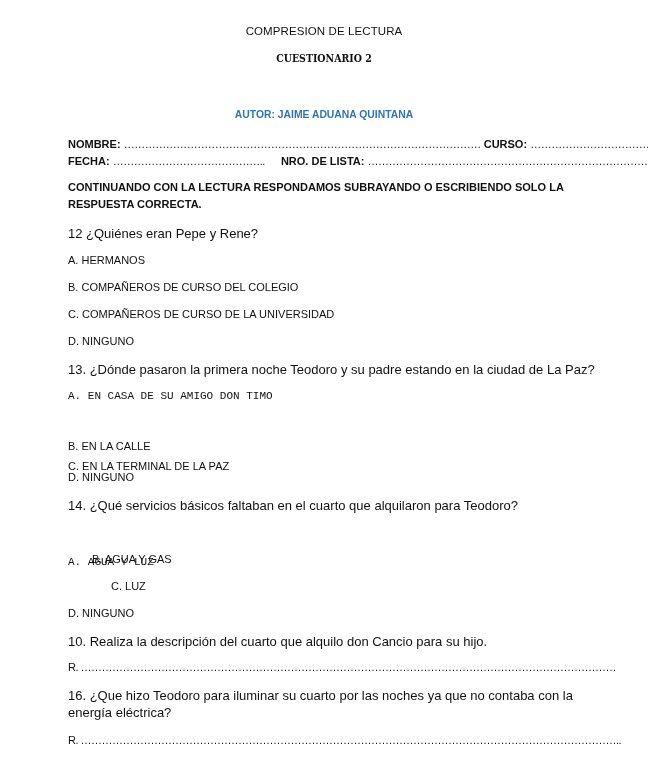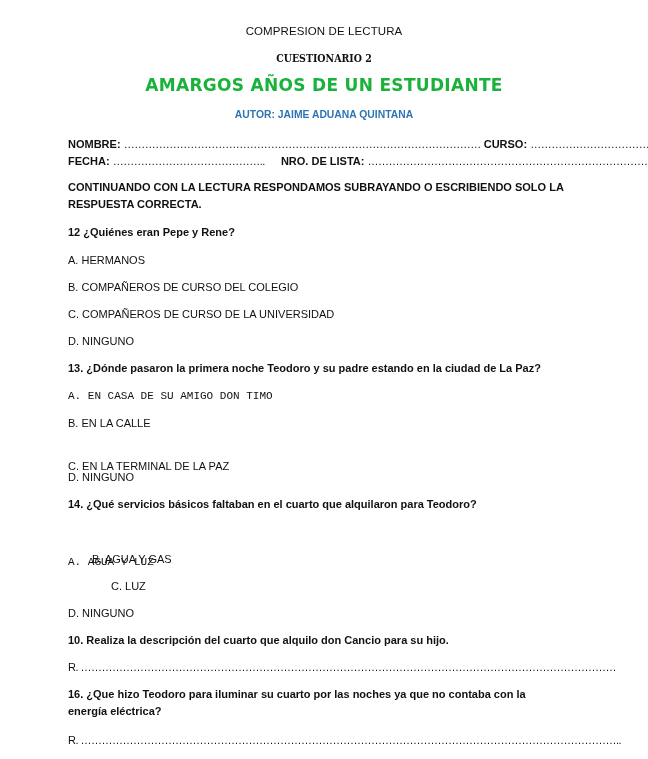--- a/index.html
+++ b/index.html
@@ -62,35 +62,34 @@
       position: absolute;
       left: 68px;
       white-space: nowrap;
       font-size: 11px;
     }
     .bold { font-weight: bold; }
     .dots {
       letter-spacing: -0.5px;
     }
     .q {
-      font-weight: bold;
-      font-size: 11px;
+      font-weight: normal;
+      font-size: 13px;
     }
     .opt {
       font-size: 11px;
     }
   </style>
 </head>
 <body>
 
 <div class="page">
 
   <div class="center t1">COMPRESION DE LECTURA</div>
   <div class="center t2">CUESTIONARIO 2</div>
-  <div class="center t3">AMARGOS AÑOS DE UN ESTUDIANTE</div>
   <div class="center t4">AUTOR: JAIME ADUANA QUINTANA</div>
 
   <div class="line" style="top:138px;">
     <span class="bold">NOMBRE:</span>
     <span class="dots">…………………………………………………………………………………………</span>
     <span class="bold">CURSO:</span>
     <span class="dots">………………………………</span>
   </div>
 
   <div class="line" style="top:155px;">
@@ -105,21 +104,21 @@
   <div class="line bold" style="top:198px;">RESPUESTA CORRECTA.</div>
 
   <div class="line q" style="top:226px;">12 ¿Quiénes eran Pepe y Rene?</div>
   <div class="line opt" style="top:254px;">A.  HERMANOS</div>
   <div class="line opt" style="top:281px;">B. COMPAÑEROS DE CURSO DEL COLEGIO</div>
   <div class="line opt" style="top:308px;">C. COMPAÑEROS DE CURSO DE LA UNIVERSIDAD</div>
   <div class="line opt" style="top:335px;">D. NINGUNO</div>
 
   <div class="line q" style="top:362px;">13. ¿Dónde pasaron la primera noche Teodoro y su padre estando en la ciudad de La Paz?</div>
   <div class="line opt" style="top:390px;font-family:Liberation Mono, monospace;">A. EN CASA DE SU AMIGO DON TIMO</div>
-  <div class="line opt" style="top:417px;text-align:center;">B. EN LA CALLE</div>
+  <div class="line opt" style="top:440px;text-align:center;">B. EN LA CALLE</div>
   <div class="line opt" style="top:460px;">C. EN LA TERMINAL DE LA PAZ</div>
   <div class="line opt" style="top:471px;">D. NINGUNO</div>
 
   <div class="line q" style="top:498px;">14. ¿Qué servicios básicos faltaban en el cuarto que alquilaron para Teodoro?</div>
   <div class="line opt" style="top:556px;font-family:Liberation Mono, monospace;">A. AGUA Y LUZ</div>
   <div class="line opt" style="top:553px;margin-left:24px;">B. AGUA Y GAS</div>
   <div class="line opt" style="top:580px;margin-left:43px;">C. LUZ</div>
   <div class="line opt" style="top:607px;">D. NINGUNO</div>
 
   <div class="line q" style="top:634px;">10. Realiza la descripción del cuarto que alquilo don Cancio para su hijo.</div>

